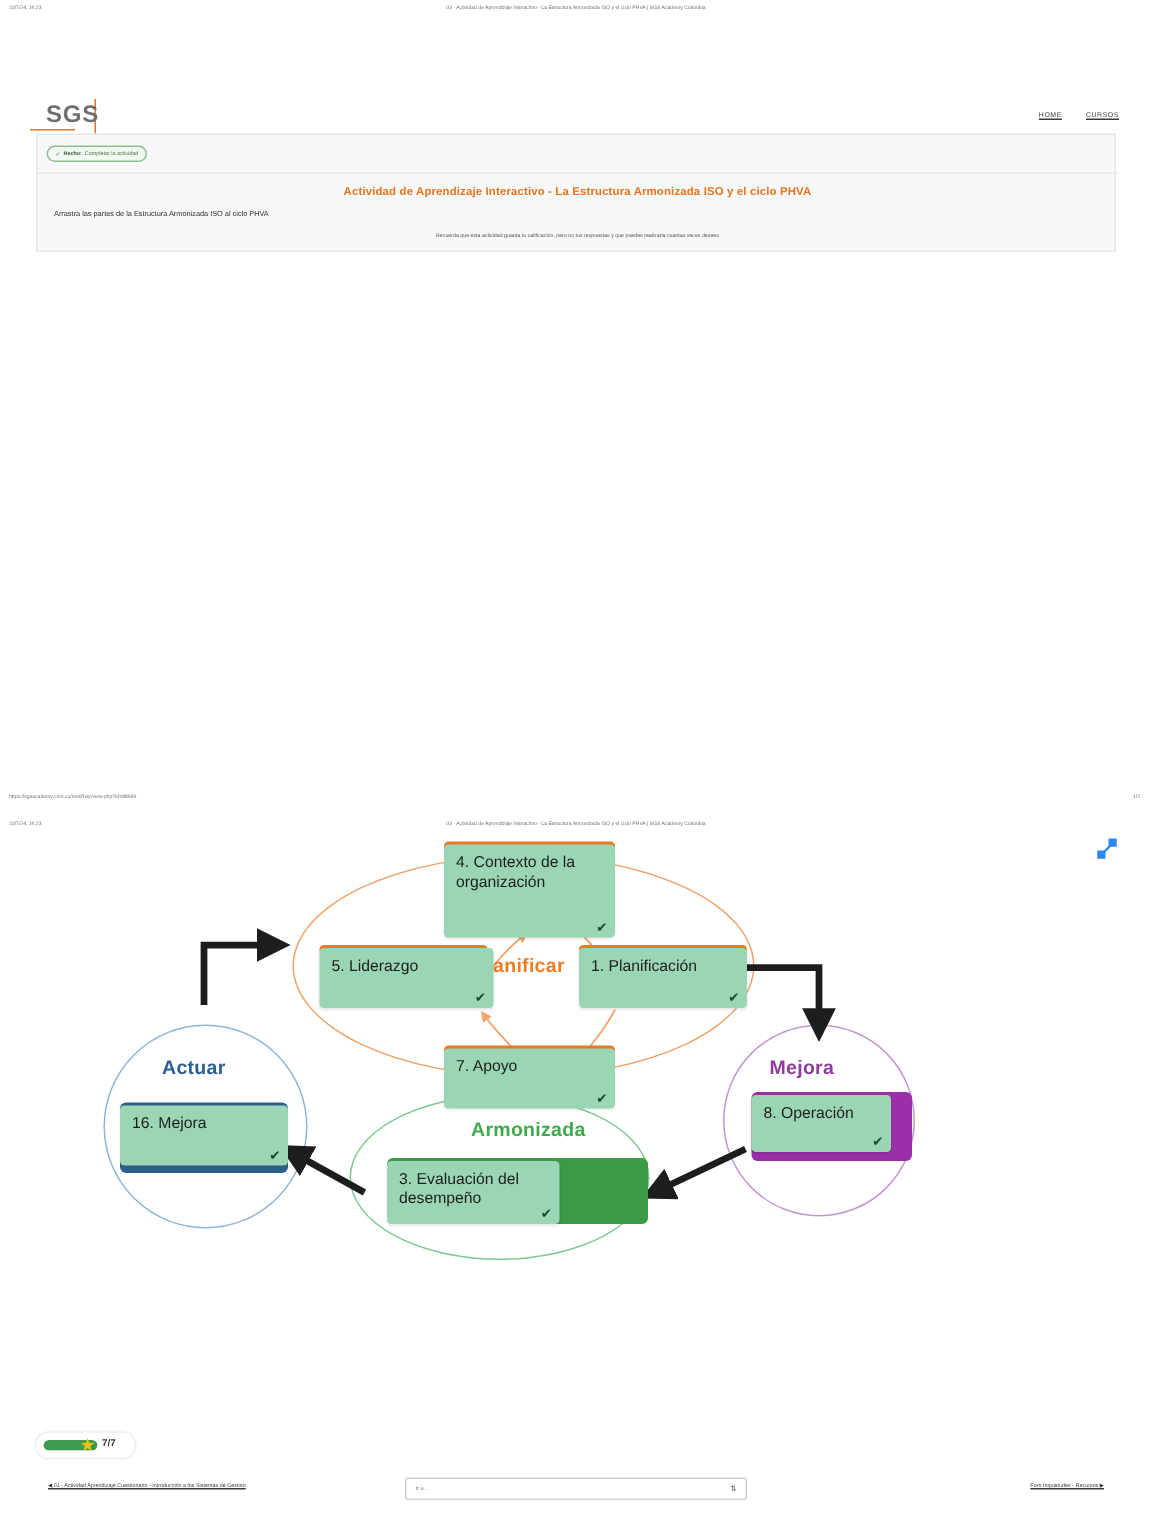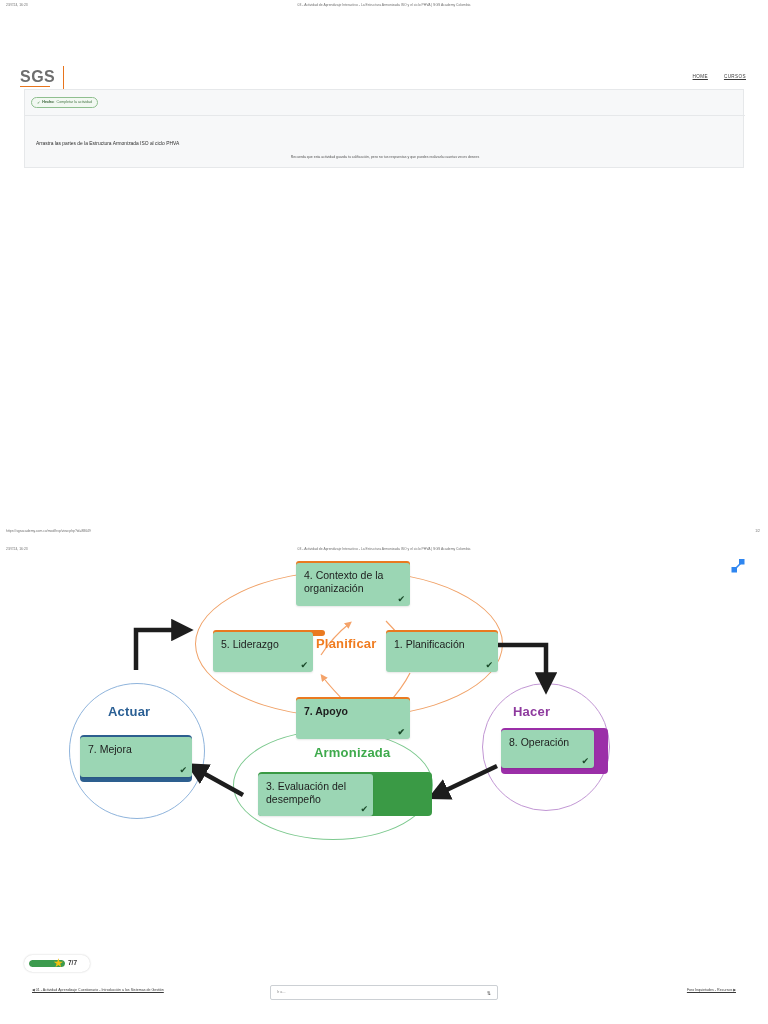--- a/index.html
+++ b/index.html
@@ -24,21 +24,21 @@
 
   
   .site-header { position: absolute; left: 0; top: 28px; width: 768px; height: 48px; }
   .logo {
     position: absolute; left: 20px; top: 36px;
     width: 46px; height: 26px;
   }
   .logo .mark {
     font-family: "Liberation Sans", sans-serif;
     font-weight: bold; font-size: 16px; letter-spacing: .5px;
-    color: #6e6e6e; line-height: 26px; text-align: left;
+    color: #6e6e6e; line-height: 26px; text-align: right;
     position: relative; z-index: 2;
   }
   .logo .bar-h {
     position: absolute; left: 0; bottom: 3px; width: 30px; height: 1.4px;
     background: #e8741c;
   }
   .logo .bar-v {
     position: absolute; right: 2px; top: 2px; width: 1.4px; height: 24px;
     background: #e8741c;
   }
@@ -216,20 +216,21 @@
   </div>
 
   <div class="card">
     <div class="badge-row">
       <div class="badge">
         <span class="tick">✓</span>
         <span class="b-strong">Hecho:</span>
         <span class="b-text">Completar la actividad</span>
       </div>
     </div>
+    <div class="card-title">Actividad de Aprendizaje Interactivo - La Estructura Armonizada ISO y el ciclo PHVA</div>
     <div class="card-lead">Arrastra las partes de la Estructura Armonizada ISO al ciclo PHVA</div>
     <div class="card-note">Recuerda que esta actividad guarda tu calificación, pero no tus respuestas y que puedes realizarla cuantas veces desees</div>
   </div>
 
   <div class="print-band" style="top:530px;">
     <span class="left">https://sgsacademy.com.co/mod/hvp/view.php?id=88649</span>
     <span class="right">1/2</span>
   </div>
 
   <div class="print-band" style="top:548px;">
@@ -274,64 +275,64 @@
       <path d="M136,125 L136,85 L182,85" stroke="#1d1d1d" stroke-width="4.5" fill="none" marker-end="url(#bh)"></path>
 
       <path d="M492,100 L546,100 L546,138" stroke="#1d1d1d" stroke-width="4.5" fill="none" marker-end="url(#bh)"></path>
 
       <path d="M497,221 L438,249" stroke="#1d1d1d" stroke-width="4.5" fill="none" marker-end="url(#bh)"></path>
 
       <path d="M243,250 L196,224" stroke="#1d1d1d" stroke-width="4.5" fill="none" marker-end="url(#bh)"></path>
     </svg>
 
     <div class="ring-label lbl-plan">Planificar</div>
-    <div class="ring-label lbl-do">Hacer</div>
+    <div class="ring-label lbl-do">Mejora</div>
     <div class="ring-label lbl-verify">Armonizada</div>
     <div class="ring-label lbl-act">Actuar</div>
 
     <div class="slot slot-orange" style="left:296px; top:16px;  width:114px; height:6px;"></div>
     <div class="slot slot-orange" style="left:213px; top:85px;  width:112px; height:6px;"></div>
     <div class="slot slot-orange" style="left:386px; top:85px;  width:112px; height:6px;"></div>
     <div class="slot slot-orange" style="left:296px; top:152px; width:114px; height:6px;"></div>
     <div class="slot slot-purple" style="left:501px; top:183px; width:107px; height:46px;"></div>
     <div class="slot slot-green" style="left:258px; top:227px; width:174px; height:44px;"></div>
     <div class="slot slot-blue" style="left:80px;  top:190px; width:112px; height:47px;"></div>
 
-    <div class="tile" style="left:296px; top:18px;  width:114px; height:43px;">
+    <div class="tile" style="left:296px; top:18px;  width:114px; height:62px;">
       <span>4. Contexto de la organización</span>
       <span class="check">✔</span>
     </div>
 
-    <div class="tile" style="left:213px; top:87px;  width:100px; height:40px;">
+    <div class="tile" style="left:213px; top:87px;  width:116px; height:40px;">
       <span>5. Liderazgo</span>
       <span class="check">✔</span>
     </div>
 
     <div class="tile" style="left:386px; top:87px;  width:112px; height:40px;">
       <span>1. Planificación</span>
       <span class="check">✔</span>
     </div>
 
-    <div class="tile" style="left:296px; top:154px; width:114px; height:40px;font-weight:bold;">
+    <div class="tile" style="left:296px; top:154px; width:114px; height:40px;">
       <span>7. Apoyo</span>
       <span class="check">✔</span>
     </div>
 
     <div class="tile" style="left:501px; top:185px; width:93px; height:38px;">
       <span>8. Operación</span>
       <span class="check">✔</span>
     </div>
 
     <div class="tile" style="left:258px; top:229px; width:115px; height:42px;">
       <span>3. Evaluación del desempeño</span>
       <span class="check">✔</span>
     </div>
 
     <div class="tile" style="left:80px;  top:192px; width:112px; height:40px;">
-      <span>7. Mejora</span>
+      <span>16. Mejora</span>
       <span class="check">✔</span>
     </div>
   </div>
 
   <div class="progress-wrap">
     <div class="progress-track">
       <div class="progress-fill"></div>
     </div>
     <div class="progress-star">★</div>
     <div class="progress-count">7/7</div>

